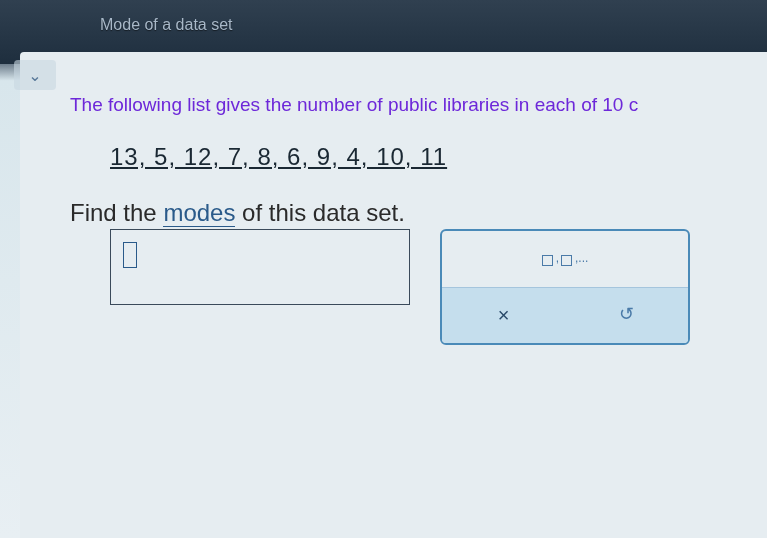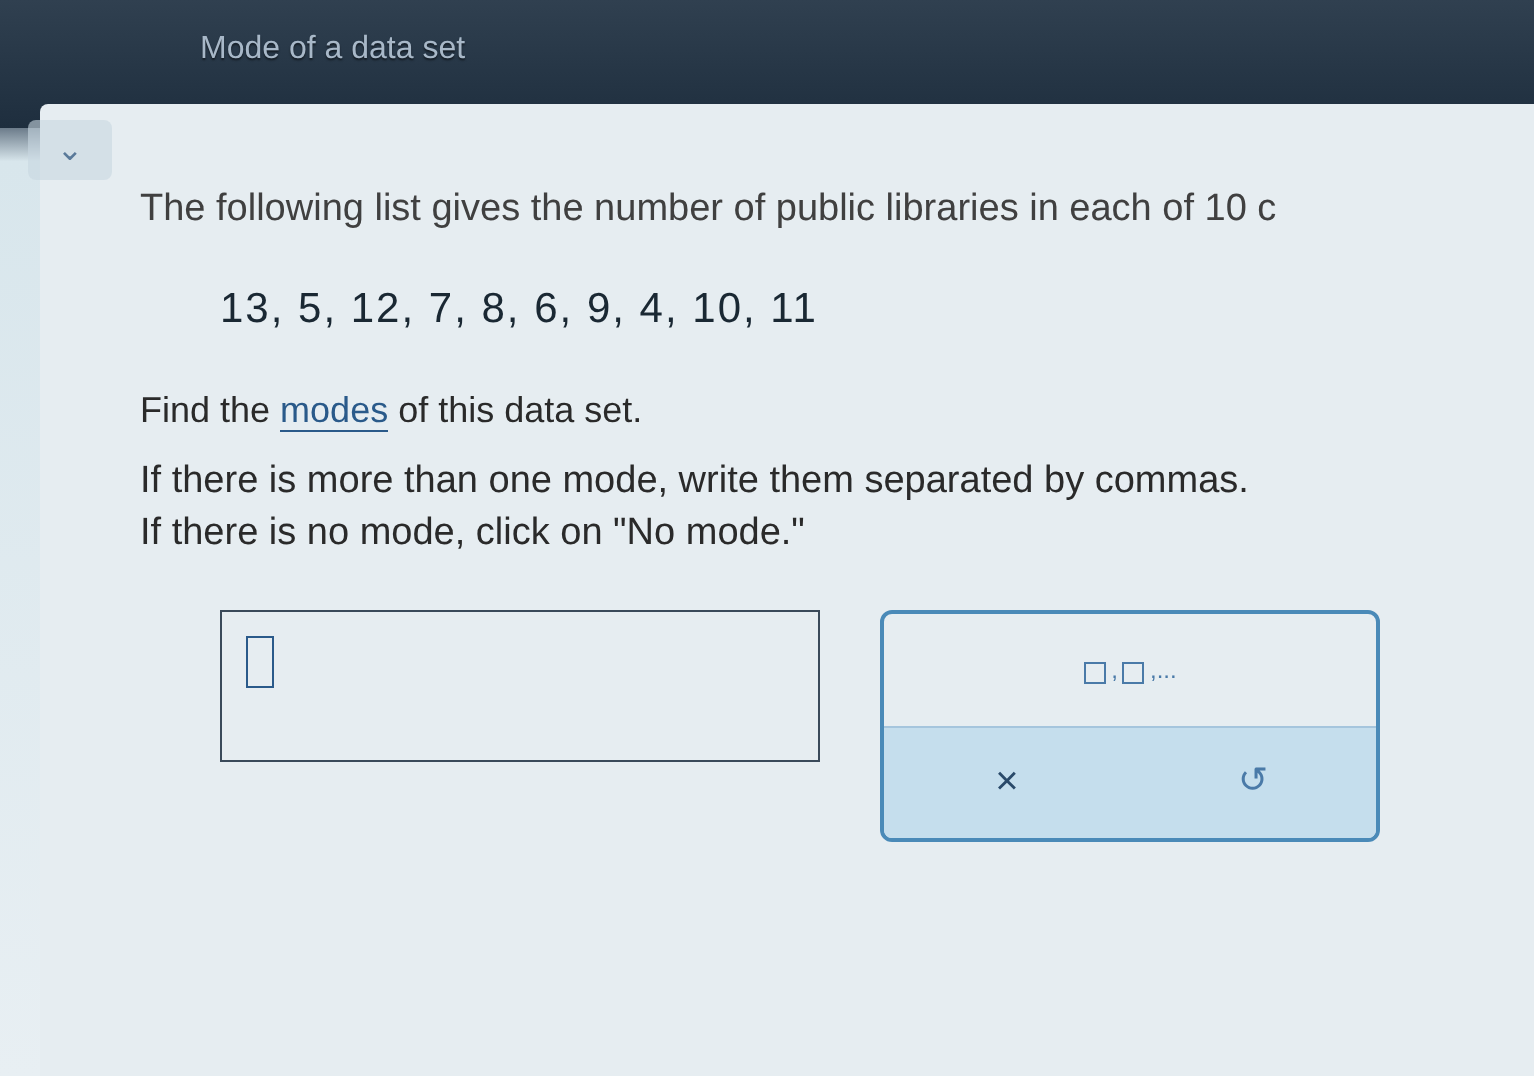--- a/index.html
+++ b/index.html
@@ -38,48 +38,49 @@
       background: rgba(200,215,225,0.6);
       border-radius: 4px;
       display: flex;
       align-items: center;
       justify-content: center;
       color: #5a7a9a;
       font-size: 16px;
     }
     .question-text {
       font-size: 19px;
-      color: #404040;
+      color: #6d28d9;
       margin-bottom: 24px;
       line-height: 1.4;
     }
     .data-list {
-      font-size: 21px;
+      font-size: 24px;
       color: #1a2833;
       margin-left: 40px;
       margin-bottom: 14px;
       letter-spacing: 1px;
+      text-decoration: underline;
     }
     .send-button {
       display: inline-block;
       margin-left: 40px;
       padding: 5px 16px;
       border: 2px solid #4a6a8a;
       border-radius: 18px;
       background: #e6edf1;
       color: #1a2833;
       font-size: 16px;
       cursor: pointer;
       font-family: inherit;
     }
     .instruction-1 {
-      font-size: 18px;
+      font-size: 24px;
       color: #2a2a2a;
       margin-top: 28px;
-      margin-bottom: 12px;
+      margin-bottom: 2px;
     }
     .modes-link {
       color: #2a5a8a;
       text-decoration: none;
       border-bottom: 1px solid #2a5a8a;
     }
     .instruction-2 {
       font-size: 19px;
       color: #2a2a2a;
       line-height: 1.4;
@@ -162,24 +163,20 @@
 
   <p class="question-text">The following list gives the number of public libraries in each of 10 c</p>
 
   <p class="data-list">13, 5, 12, 7, 8, 6, 9, 4, 10, 11</p>
 
 
   <p class="instruction-1">
     <span>Find the </span><a href="#" class="modes-link">modes</a><span> of this data set.</span>
   </p>
 
-  <p class="instruction-2">
-    <span>If there is more than one mode, write them separated by commas.</span><br>
-    <span>If there is no mode, click on "No mode."</span>
-  </p>
 
   <div class="answer-row">
     <div class="answer-box">
       <div class="cursor-placeholder"></div>
     </div>
 
     <div class="control-panel">
       <div class="panel-row panel-row-1">
         <div class="panel-cell">
           <div class="list-glyph">

